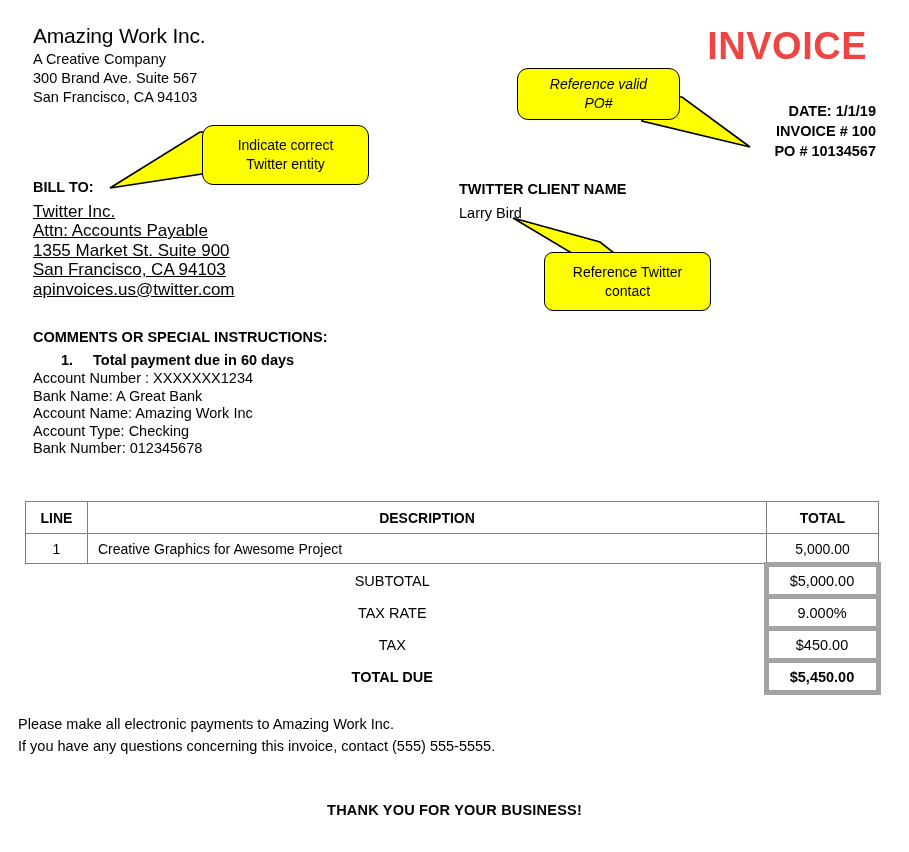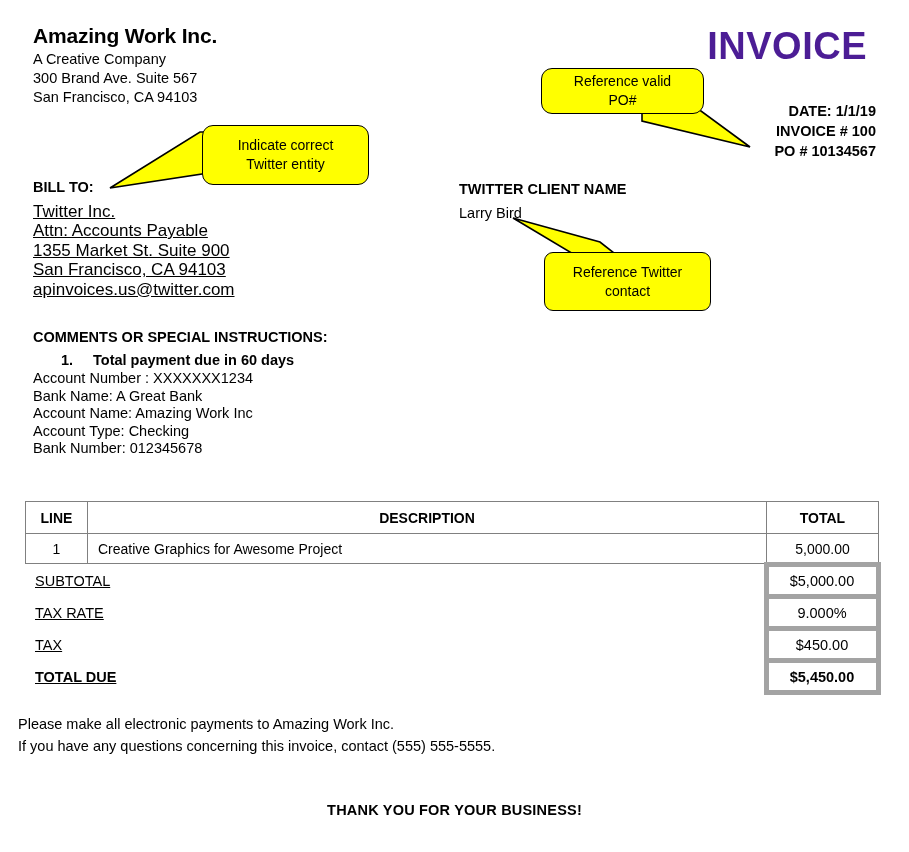--- a/index.html
+++ b/index.html
@@ -18,37 +18,37 @@
 
   
   #company-block {
     position: absolute;
     left: 33px;
     top: 26px;
     line-height: 19px;
   }
   #company-name {
     font-size: 21px;
-    font-weight: bold;
+    font-weight: normal;
     letter-spacing: -0.2px;
     margin-bottom: 5px;
   }
   .company-line {
     font-size: 14.5px;
     line-height: 19px;
   }
 
   
   #invoice-title {
     position: absolute;
     right: 42px;
     top: 25px;
     font-size: 38px;
     font-weight: bold;
-    color: #4c1d95;
+    color: #ef4444;
     letter-spacing: 0.5px;
   }
   #invoice-meta {
     position: absolute;
     right: 33px;
     top: 101px;
     text-align: right;
     font-size: 14.5px;
     line-height: 20px;
     font-weight: bold;
@@ -118,21 +118,21 @@
     justify-content: center;
     z-index: 5;
   }
   .callout-tail {
     position: absolute;
     z-index: 4;
     overflow: visible;
   }
 
   #callout-po {
-    left: 541px; top: 68px; width: 163px; height: 46px;
+    left: 517px; top: 68px; width: 163px; height: 52px; font-style: italic;
   }
   #callout-po-tail { left: 640px; top: 95px; width: 130px; height: 70px; }
 
   #callout-entity {
     left: 202px; top: 125px; width: 167px; height: 60px;
   }
   #callout-entity-tail { left: 100px; top: 130px; width: 130px; height: 70px; }
 
   #callout-contact {
     left: 544px; top: 252px; width: 167px; height: 59px; border-radius: 9px;
@@ -175,24 +175,23 @@
     table-layout: fixed;
   }
   #totals-table td {
     font-size: 14.5px;
     height: 32px;
     box-sizing: border-box;
     padding: 0 10px;
   }
   #totals-table td.tot-label {
     width: 741px;
-    text-align: left;
+    text-align: center;
     border: none;
     padding-right: 14px;
-    text-decoration: underline;
   }
   #totals-table td.tot-value {
     width: 112px;
     text-align: center;
     border: 5px solid #a3a3a3;
   }
   #totals-table tr.total-due td.tot-label,
   #totals-table tr.total-due td.tot-value {
     font-weight: bold;
   }

